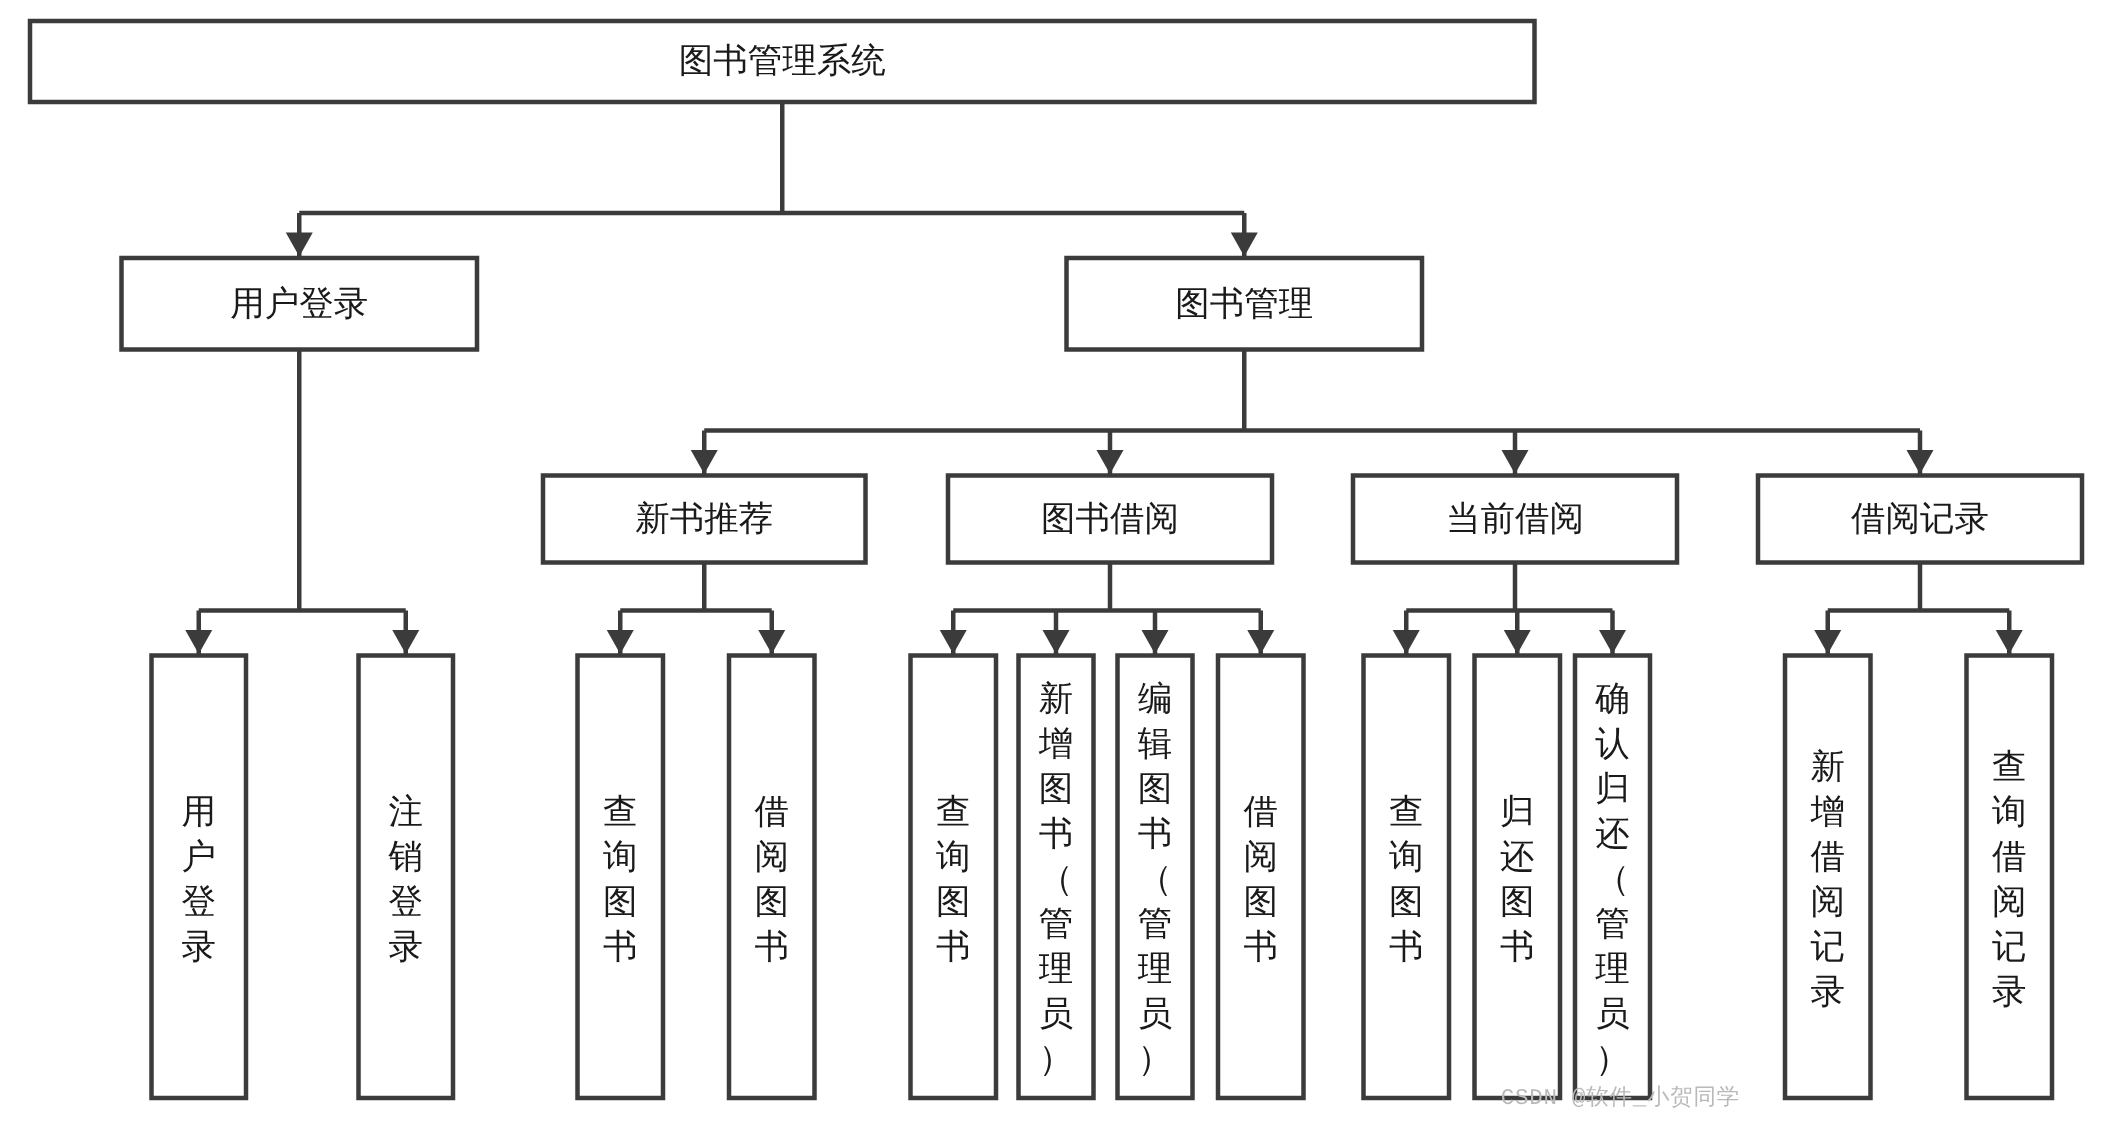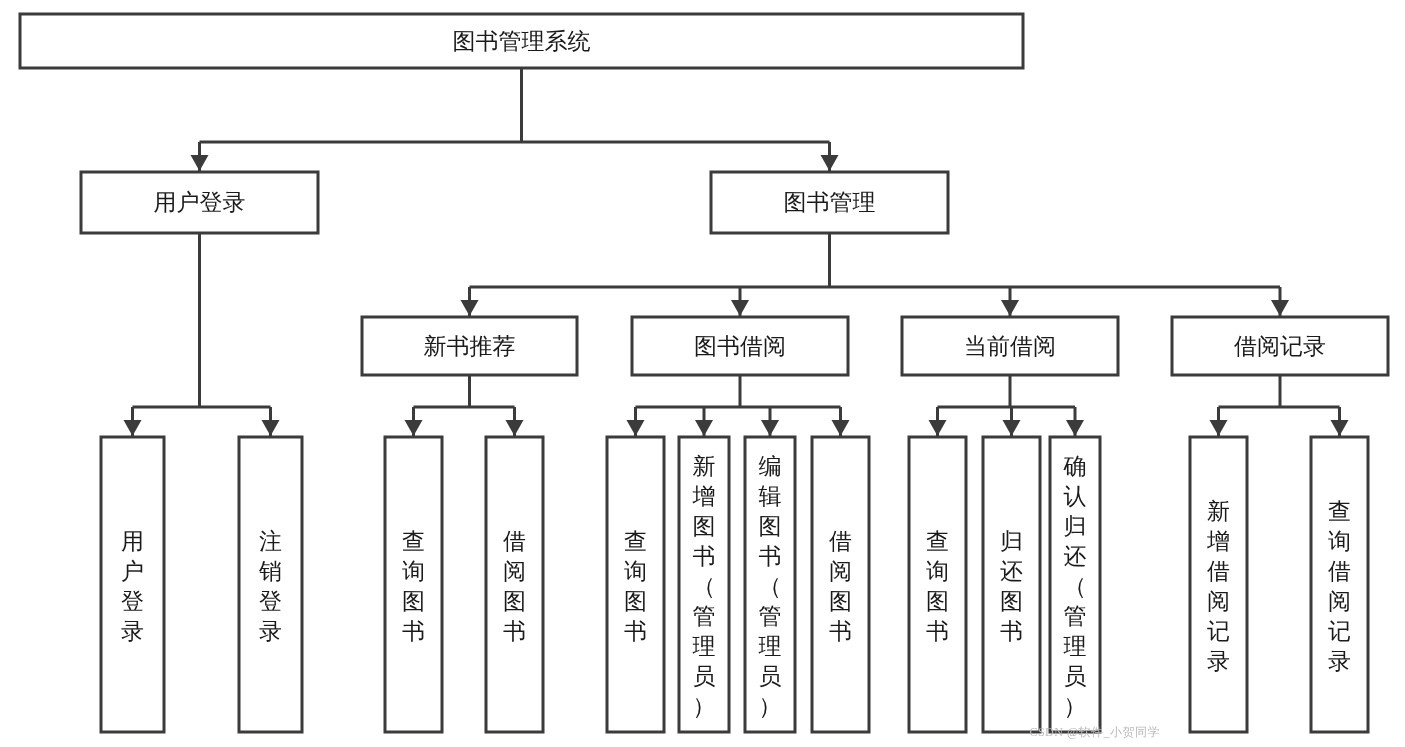--- a/index.html
+++ b/index.html
@@ -50,22 +50,22 @@
   .node-label-v {
     font-family: "DejaVu Sans", "Liberation Sans", sans-serif;
     font-size: 23px;
     fill: #1a1a1a;
     text-anchor: middle;
   }
   .watermark {
     position: absolute;
     right: 12px;
     bottom: 6px;
-    font-family: Liberation Serif, serif;
-    font-size: 12px;
+    font-family: Liberation Mono, monospace;
+    font-size: 15px;
     color: #b9b9b9;
     letter-spacing: 0.5px;
     white-space: nowrap;
     pointer-events: none;
   }
 </style>
 </head>
 <body>
 
 <div id="diagram-root">

